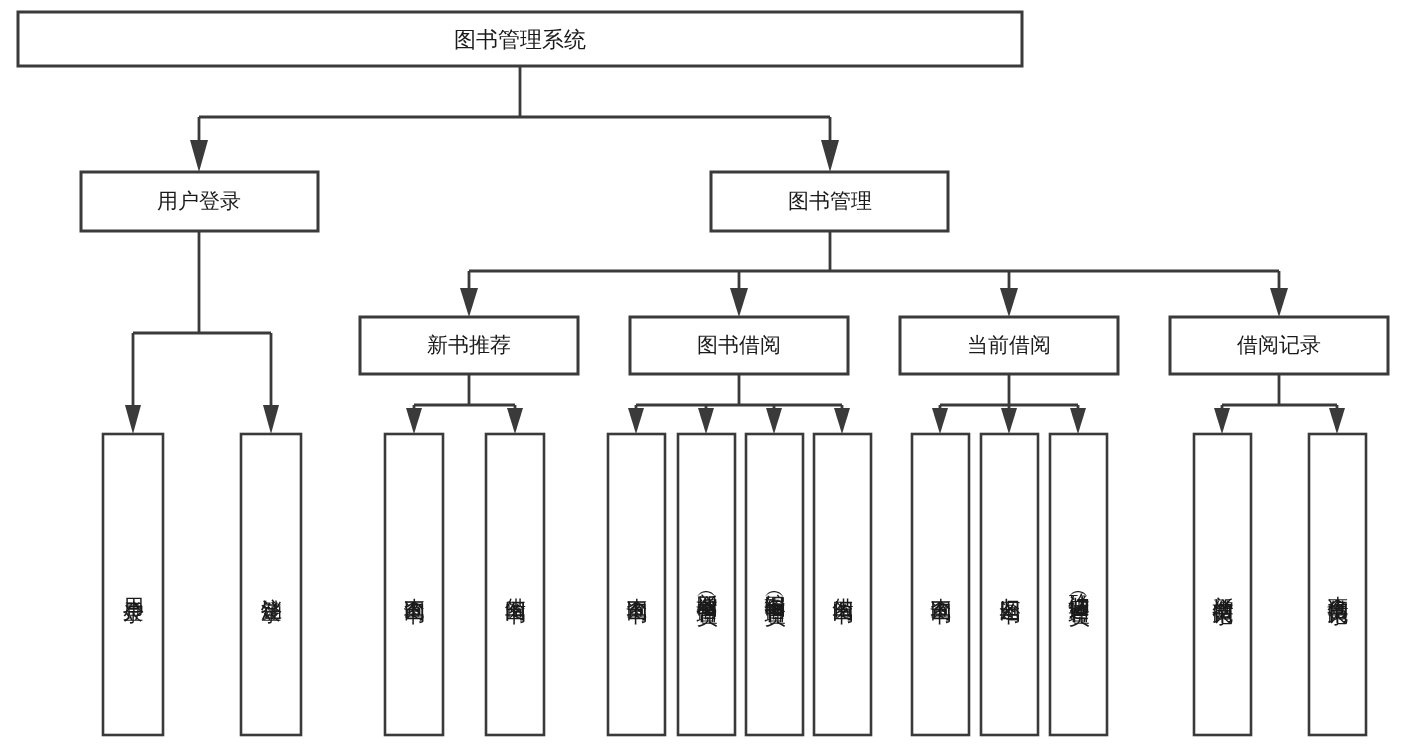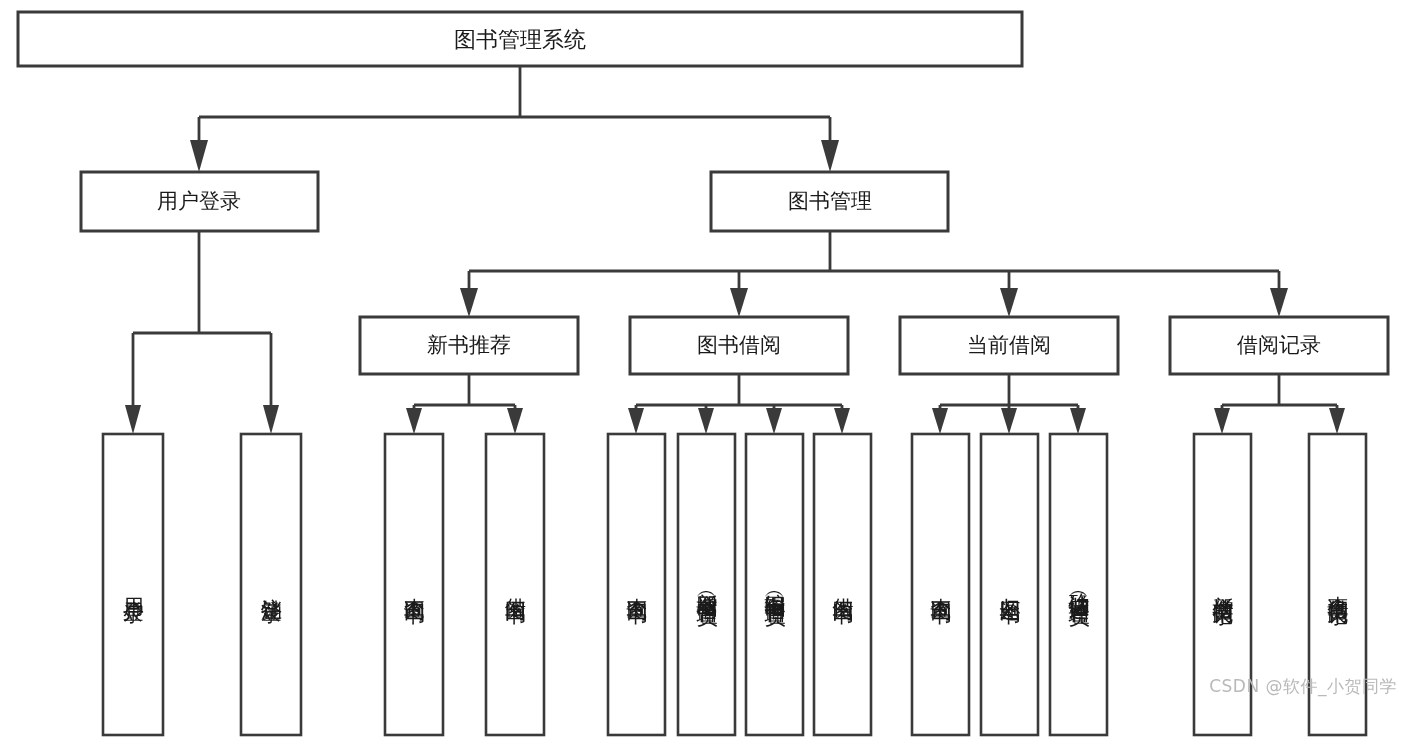--- a/index.html
+++ b/index.html
@@ -219,14 +219,13 @@
   <div class="leaf-label" style="left:746px; top:434px; width:57px; height:301px;">编辑图书（管理员）</div>
   <div class="leaf-label" style="left:814px; top:434px; width:57px; height:301px;">借阅图书</div>
 
   <div class="leaf-label" style="left:912px; top:434px; width:57px; height:301px;">查询图书</div>
   <div class="leaf-label" style="left:981px; top:434px; width:57px; height:301px;">归还图书</div>
   <div class="leaf-label" style="left:1050px; top:434px; width:57px; height:301px;">确认归还（管理员）</div>
 
   <div class="leaf-label" style="left:1194px; top:434px; width:57px; height:301px;">新增借阅记录</div>
   <div class="leaf-label" style="left:1309px; top:434px; width:57px; height:301px;">查询借阅记录</div>
 
-  <div class="watermark">CSDN @软件_小贺同学</div>
 </div>
 
 </body></html>

